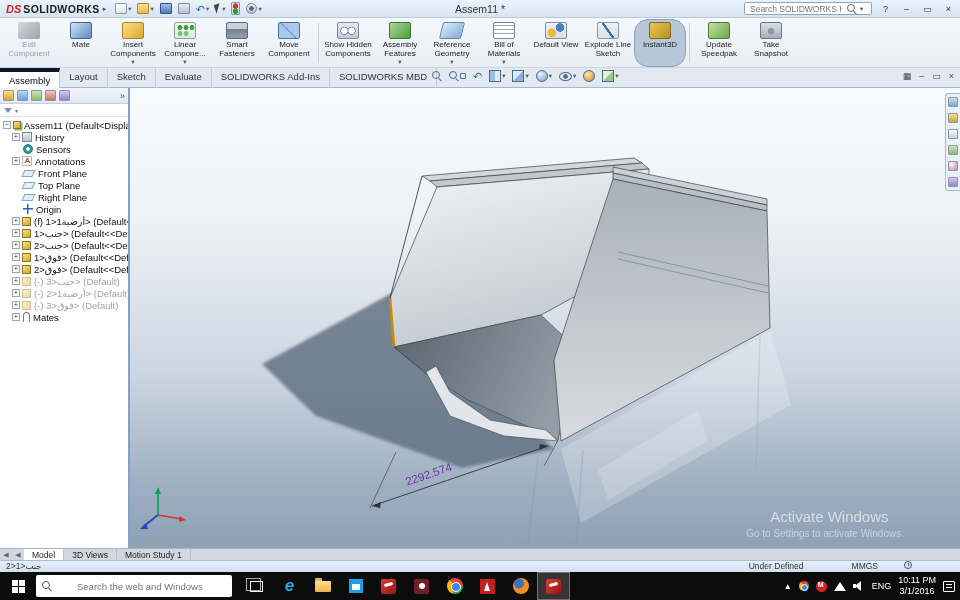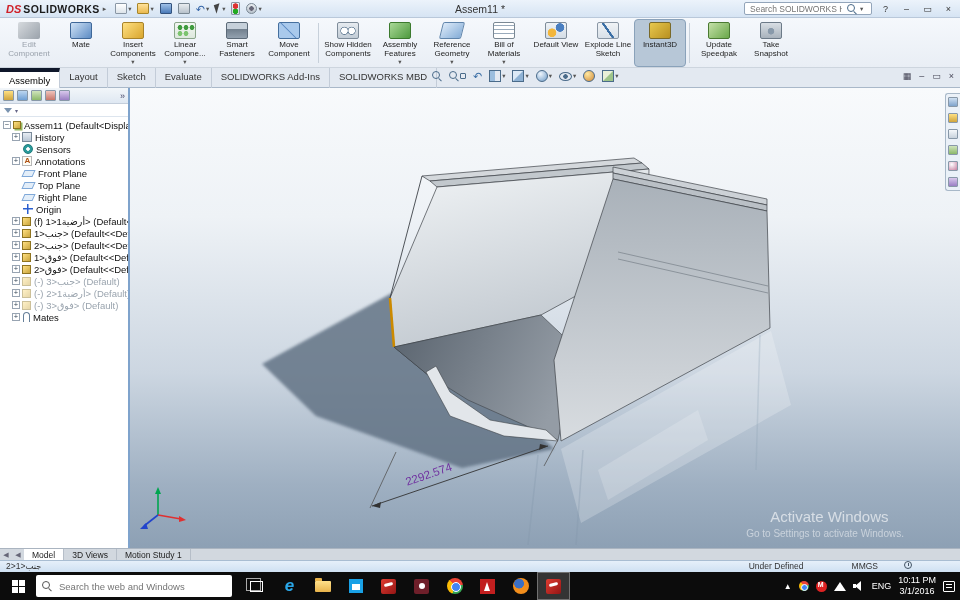--- a/index.html
+++ b/index.html
@@ -28,21 +28,21 @@
   .helpsearch{display:flex;align-items:center;background:#fff;border:1px solid #93a5ba;border-radius:2px;height:13px;padding:0 3px;width:128px;gap:3px;}
   .helpsearch input{border:none;outline:none;background:transparent;font-size:8.5px;color:#777;width:96px;font-family:inherit;}
   .mag{position:relative;width:10px;height:10px;flex:none;}
   .mag::before{content:"";position:absolute;left:0;top:0;width:6px;height:6px;border:1.4px solid #4a6b8a;border-radius:50%;}
   .mag::after{content:"";position:absolute;left:7px;top:7px;width:4px;height:1.4px;background:#4a6b8a;transform:rotate(45deg);transform-origin:0 0;}
   .winbtn{font-size:9px;color:#333;width:15px;text-align:center;}
 
   
   .ribbon{position:absolute;top:18px;left:0;right:0;height:50px;background:linear-gradient(#f5f8fc,#e9eef5);border-bottom:1px solid #cdd5de;display:flex;align-items:stretch;padding:1px 0 0 3px;}
   .rbtn{width:52px;padding:1px 1px;display:flex;flex-direction:column;align-items:center;font-size:8px;line-height:8.5px;text-align:center;color:#222;overflow:hidden;border:1px solid transparent;}
-  .rbtn.active{background:#b7c7d7;border:1px solid #8aa2ba;border-radius:4px;}
+  .rbtn.active{background:#b7c7d7;border:1px solid #8aa2ba;border-radius:14px;}
   .rbtn.disabled{color:#9aa2ac;}
   .ricn{width:22px;height:17px;border-radius:2px;margin:1px 0 2px;flex:none;}
   .i-editcomp{background:linear-gradient(135deg,#d6dade,#9aa2ab);}
   .i-insert{background:linear-gradient(135deg,#ffe082,#d9a62e);border:1px solid #a8832a;}
   .i-mate{background:linear-gradient(135deg,#cfe2f6,#5d8cc4);border:1px solid #3f6899;}
   .i-linear{background:radial-gradient(circle at 25% 30%,#3f9b3f 2.2px,transparent 2.7px),radial-gradient(circle at 55% 30%,#3f9b3f 2.2px,transparent 2.7px),radial-gradient(circle at 85% 30%,#3f9b3f 2.2px,transparent 2.7px),radial-gradient(circle at 25% 70%,#7cc46f 2.2px,transparent 2.7px),radial-gradient(circle at 55% 70%,#7cc46f 2.2px,transparent 2.7px),linear-gradient(#f2f6f2,#dde8dd);border:1px solid #8aa58a;}
   .i-smart{background:linear-gradient(180deg,#c6d0da 40%,#72808e 42%,#93a1af);border:1px solid #5c6a78;}
   .i-move{background:linear-gradient(45deg,#a9c9ec 45%,#5585c0 48%,#a9c9ec 52%);border:1px solid #456f9e;}
   .i-showhid{background:radial-gradient(circle at 32% 52%,#fff 3px,#5a748e 3.6px,transparent 4.4px),radial-gradient(circle at 68% 52%,#fff 3px,#5a748e 3.6px,transparent 4.4px),linear-gradient(#e6ebf0,#c2ccd6);border:1px solid #7e8c9a;}
   .i-asmfeat{background:linear-gradient(135deg,#a9d897,#4e9a3e);border:1px solid #3c7a2e;}
@@ -131,21 +131,21 @@
   .sb-status{margin-right:48px;}
   .sb-units{margin-right:26px;}
   .clk{width:8px;height:8px;border:1.2px solid #456;border-radius:50%;position:relative;margin-right:42px;}
   .clk::before{content:"";position:absolute;left:3px;top:1px;width:1.2px;height:3px;background:#456;}
 
   
   .taskbar{position:absolute;left:0;right:0;bottom:0;height:28px;background:#0c0c0c;display:flex;align-items:center;}
   .start{width:36px;height:28px;display:flex;align-items:center;justify-content:center;}
   .winflag{position:relative;width:13px;height:13px;}
   .winflag::before{content:"";position:absolute;left:0;top:0;width:6px;height:6px;background:#fff;box-shadow:7px 0 0 #fff,0 7px 0 #fff,7px 7px 0 #fff;}
-  .tsearch{width:196px;height:22px;background:#fff;border-radius:2px;display:flex;align-items:center;padding:0 6px;gap:5px;margin-right:8px;}
+  .tsearch{width:196px;height:22px;background:#fff;border-radius:2px;display:flex;align-items:center;padding:0 6px;gap:23px;margin-right:8px;}
   .tsearch .mag::before{border-color:#555;}
   .tsearch .mag::after{background:#555;}
   .tsearch input{border:none;outline:none;background:transparent;font-size:9.5px;color:#5a5a5a;width:150px;font-family:inherit;}
   .tv{width:13px;height:11px;border:1.4px solid #fff;position:relative;margin:0 10px;}
   .tv::before{content:"";position:absolute;left:-5px;top:-4px;width:13px;height:11px;border:1.4px solid rgba(255,255,255,.65);}
   .tapp{width:33px;height:28px;display:flex;align-items:center;justify-content:center;position:relative;}
   .tapp.active{background:rgba(255,255,255,.17);box-shadow:inset 0 0 0 1px rgba(255,255,255,.3);}
   .a-edge{color:#2aa7e8;font-weight:bold;font-style:italic;font-size:17px;line-height:16px;}
   .a-fold{width:16px;height:11px;background:linear-gradient(#ffe08a,#e8b34b);border-radius:1px;position:relative;}
   .a-fold::before{content:"";position:absolute;top:-3px;left:0;width:7px;height:3px;background:#e8b34b;border-radius:1px 1px 0 0;}

